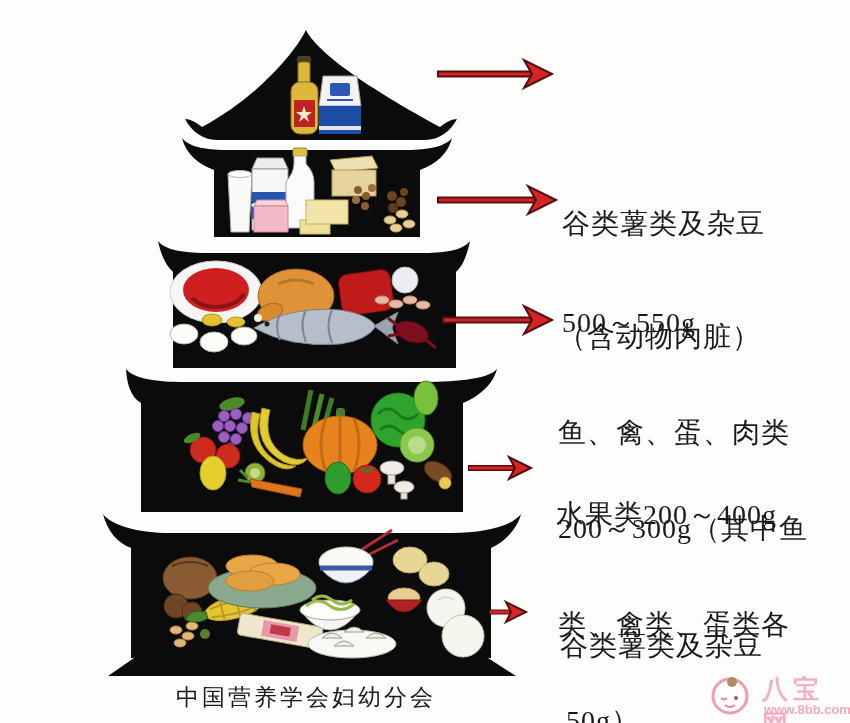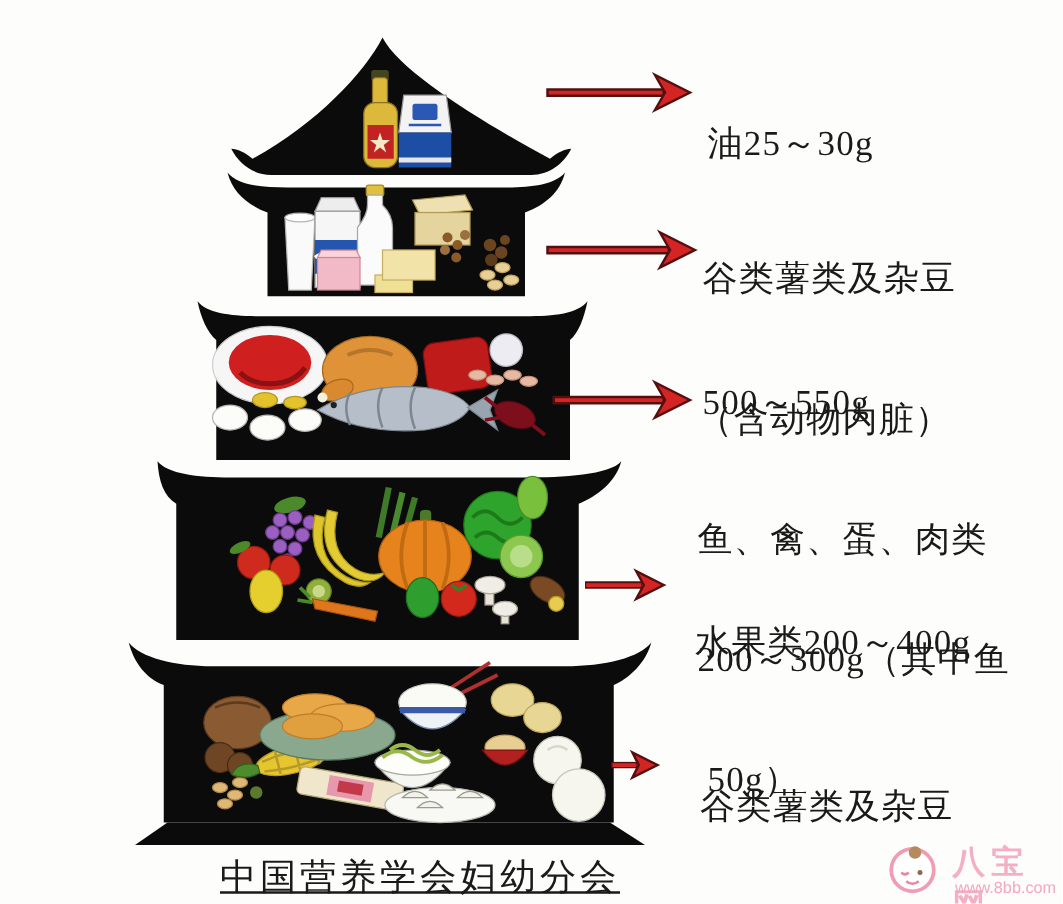--- a/index.html
+++ b/index.html
@@ -1,26 +1,26 @@
 <!DOCTYPE html>
 <html><head>
 <meta charset="utf-8">
 <style>
   html,body{margin:0;padding:0;background:#fff;}
   .stage{position:relative;width:850px;height:723px;background:#fdfdfc;overflow:hidden;
          font-family:"Liberation Serif","DejaVu Serif",serif;color:#1a1a1a;}
   .layer{position:absolute;left:0;top:0;}
   .ann{position:absolute;font-size:28px;white-space:pre;line-height:31px;letter-spacing:1px;}
   .ann div{white-space:pre;}
-  .caption{position:absolute;left:176px;top:682px;font-size:29px;letter-spacing:3px;text-decoration:underline;}
+  .caption{position:absolute;left:176px;top:682px;font-size:23px;letter-spacing:3px;}
   .wm{position:absolute;left:706px;top:670px;width:140px;height:50px;}
   .wm-name{position:absolute;left:56px;top:2px;font-size:26px;font-weight:bold;
            color:#f3a8bc;letter-spacing:5px;opacity:0.9;
            font-family:"Liberation Sans","DejaVu Sans",sans-serif;}
-  .wm-url{position:absolute;left:58px;top:32px;font-size:13px;color:#f3a8bc;font-weight:normal;
+  .wm-url{position:absolute;left:58px;top:32px;font-size:13px;color:#f3a8bc;font-weight:bold;
           font-family:"Liberation Sans","DejaVu Sans",sans-serif;}
   .wm-baby{position:absolute;left:4px;top:4px;}
 </style>
 </head>
 <body>
 
 <div class="stage">
 
   <svg class="layer" width="850" height="723" viewBox="0 0 850 723">
 
@@ -294,32 +294,32 @@
       <polygon points="531,468 509,457 515,468 509,479" fill="#d42424" stroke="#541010" stroke-width="2"></polygon>
     </g>
     <g>
       <line x1="489" y1="612" x2="510" y2="612" stroke="#541010" stroke-width="5"></line>
       <line x1="490" y1="612" x2="509" y2="612" stroke="#d42424" stroke-width="3"></line>
       <polygon points="526,612 506,602 511,612 506,622" fill="#d42424" stroke="#541010" stroke-width="2"></polygon>
     </g>
   </svg>
 
   <div class="ann" style="left:566px;top:38px;line-height:31px;">
-    <div>油25～30g</div>
   </div>
 
   <div class="ann" style="left:562px;top:141px;line-height:33px;">
     <div>谷类薯类及杂豆</div>
     <div>500～550g</div>
   </div>
 
   <div class="ann" style="left:558px;top:257px;line-height:32px;">
     <div>（含动物内脏）</div>
     <div>鱼、禽、蛋、肉类</div>
     <div>200～300g（其中鱼</div>
+    <div>类、禽类、蛋类各</div>
     <div> 50g）</div>
   </div>
 
   <div class="ann" style="left:556px;top:430px;line-height:34px;">
     <div>水果类200～400g</div>
   </div>
 
   <div class="ann" style="left:560px;top:563px;line-height:33px;">
     <div>谷类薯类及杂豆</div>
     

